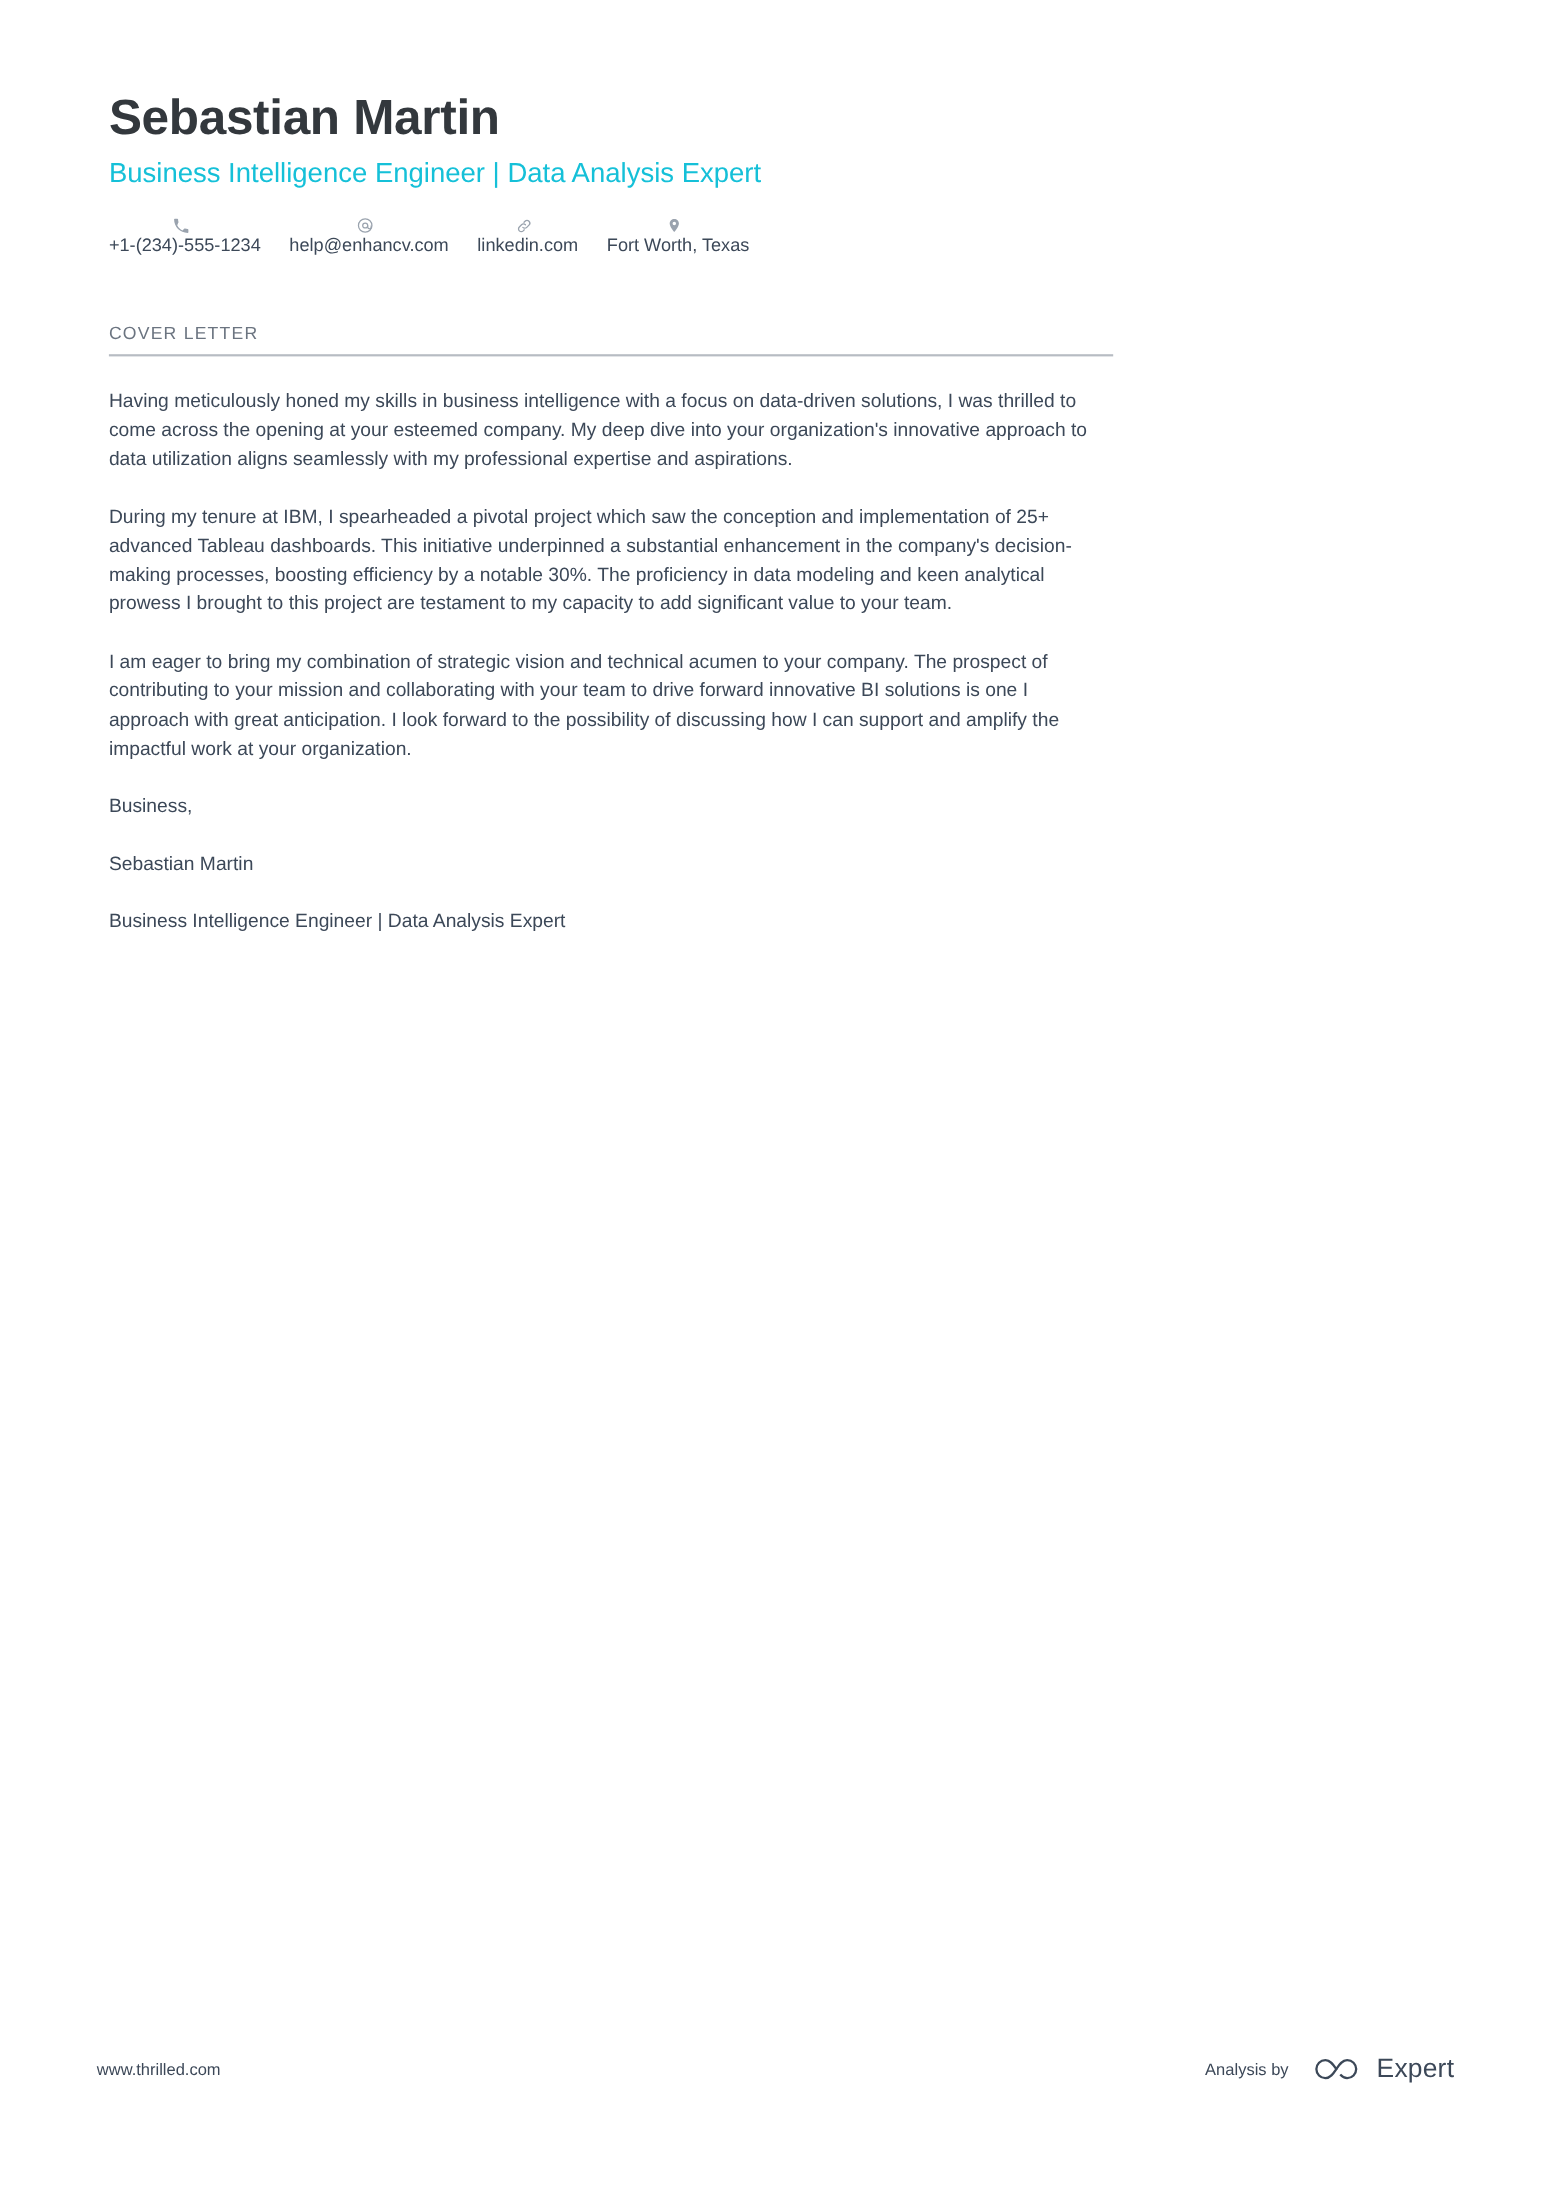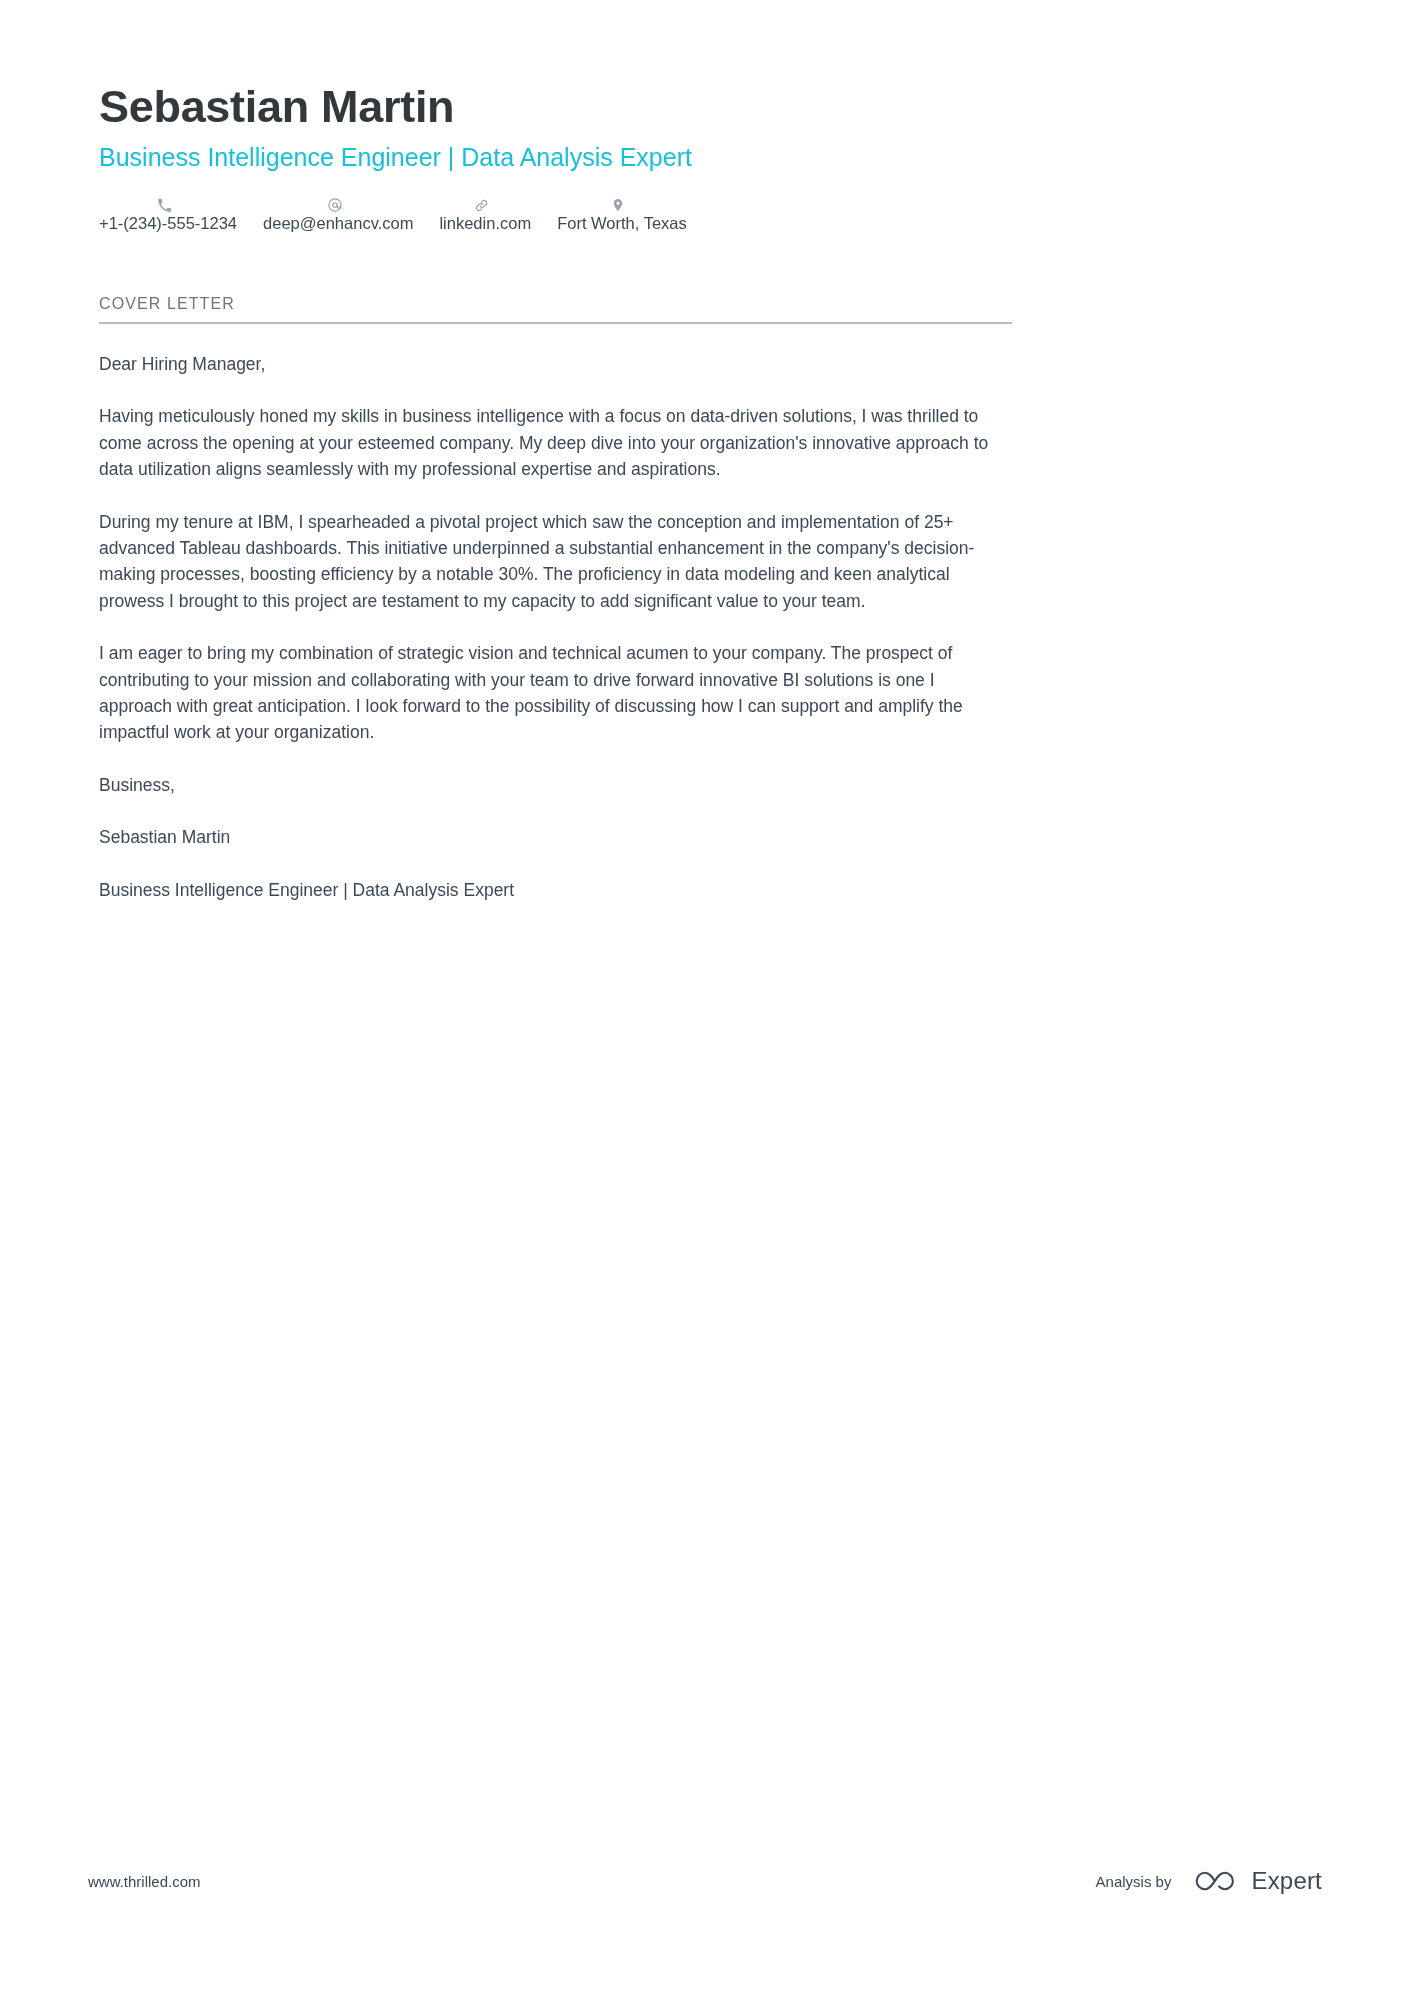--- a/index.html
+++ b/index.html
@@ -152,21 +152,21 @@
         </div>
 
         <div class="contact-item">
           <span class="ci-icon">
             <svg width="16" height="16" viewBox="0 0 24 24" fill="none" stroke="currentColor" stroke-width="1.7" aria-hidden="true">
               <circle cx="12" cy="12" r="9.2"></circle>
               <circle cx="12" cy="12" r="3.4"></circle>
               <path d="M15.4 12v2.2a2.4 2.4 0 0 0 4.8 0V12"></path>
             </svg>
           </span>
-          <span>deep@enhancv.com</span>
+          <span>help@enhancv.com</span>
         </div>
 
         <div class="contact-item">
           <span class="ci-icon">
             <svg width="15" height="15" viewBox="0 0 24 24" fill="none" stroke="currentColor" stroke-width="1.9" stroke-linecap="round" aria-hidden="true">
               <path d="M10.1 13.9a4 4 0 0 0 5.7 0l3.2-3.2a4 4 0 1 0-5.7-5.7l-1.5 1.5"></path>
               <path d="M13.9 10.1a4 4 0 0 0-5.7 0L5 13.3a4 4 0 1 0 5.7 5.7l1.5-1.5"></path>
             </svg>
           </span>
           <span>linkedin.com</span>
@@ -182,21 +182,20 @@
         </div>
 
       </div>
     </div>
 
     <div class="section">
       <div class="section-title">COVER LETTER</div>
       <div class="section-rule"></div>
 
       <div class="letter">
-        <p>Dear Hiring Manager,</p>
         <p>Having meticulously honed my skills in business intelligence with a focus on data-driven solutions, I was thrilled to come across the opening at your esteemed company. My deep dive into your organization's innovative approach to data utilization aligns seamlessly with my professional expertise and aspirations.</p>
         <p>During my tenure at IBM, I spearheaded a pivotal project which saw the conception and implementation of 25+ advanced Tableau dashboards. This initiative underpinned a substantial enhancement in the company's decision-making processes, boosting efficiency by a notable 30%. The proficiency in data modeling and keen analytical prowess I brought to this project are testament to my capacity to add significant value to your team.</p>
         <p>I am eager to bring my combination of strategic vision and technical acumen to your company. The prospect of contributing to your mission and collaborating with your team to drive forward innovative BI solutions is one I approach with great anticipation. I look forward to the possibility of discussing how I can support and amplify the impactful work at your organization.</p>
         <p>Business,</p>
         <p>Sebastian Martin</p>
         <p>Business Intelligence Engineer | Data Analysis Expert</p>
       </div>
     </div>
 
   </div>

